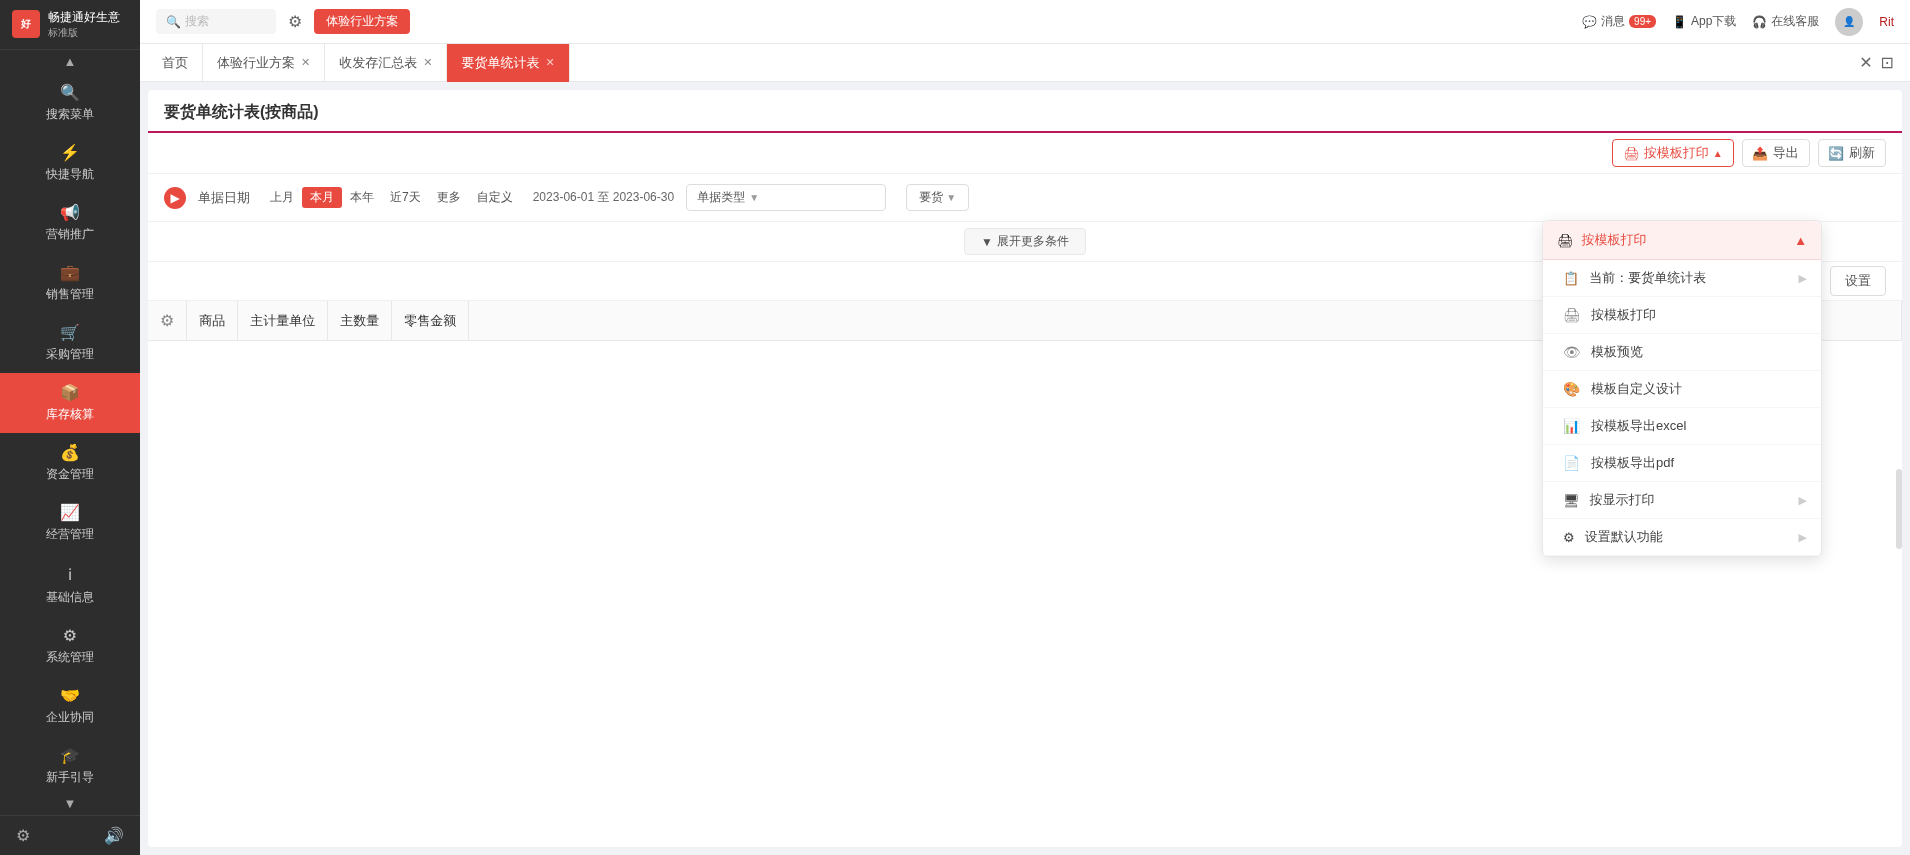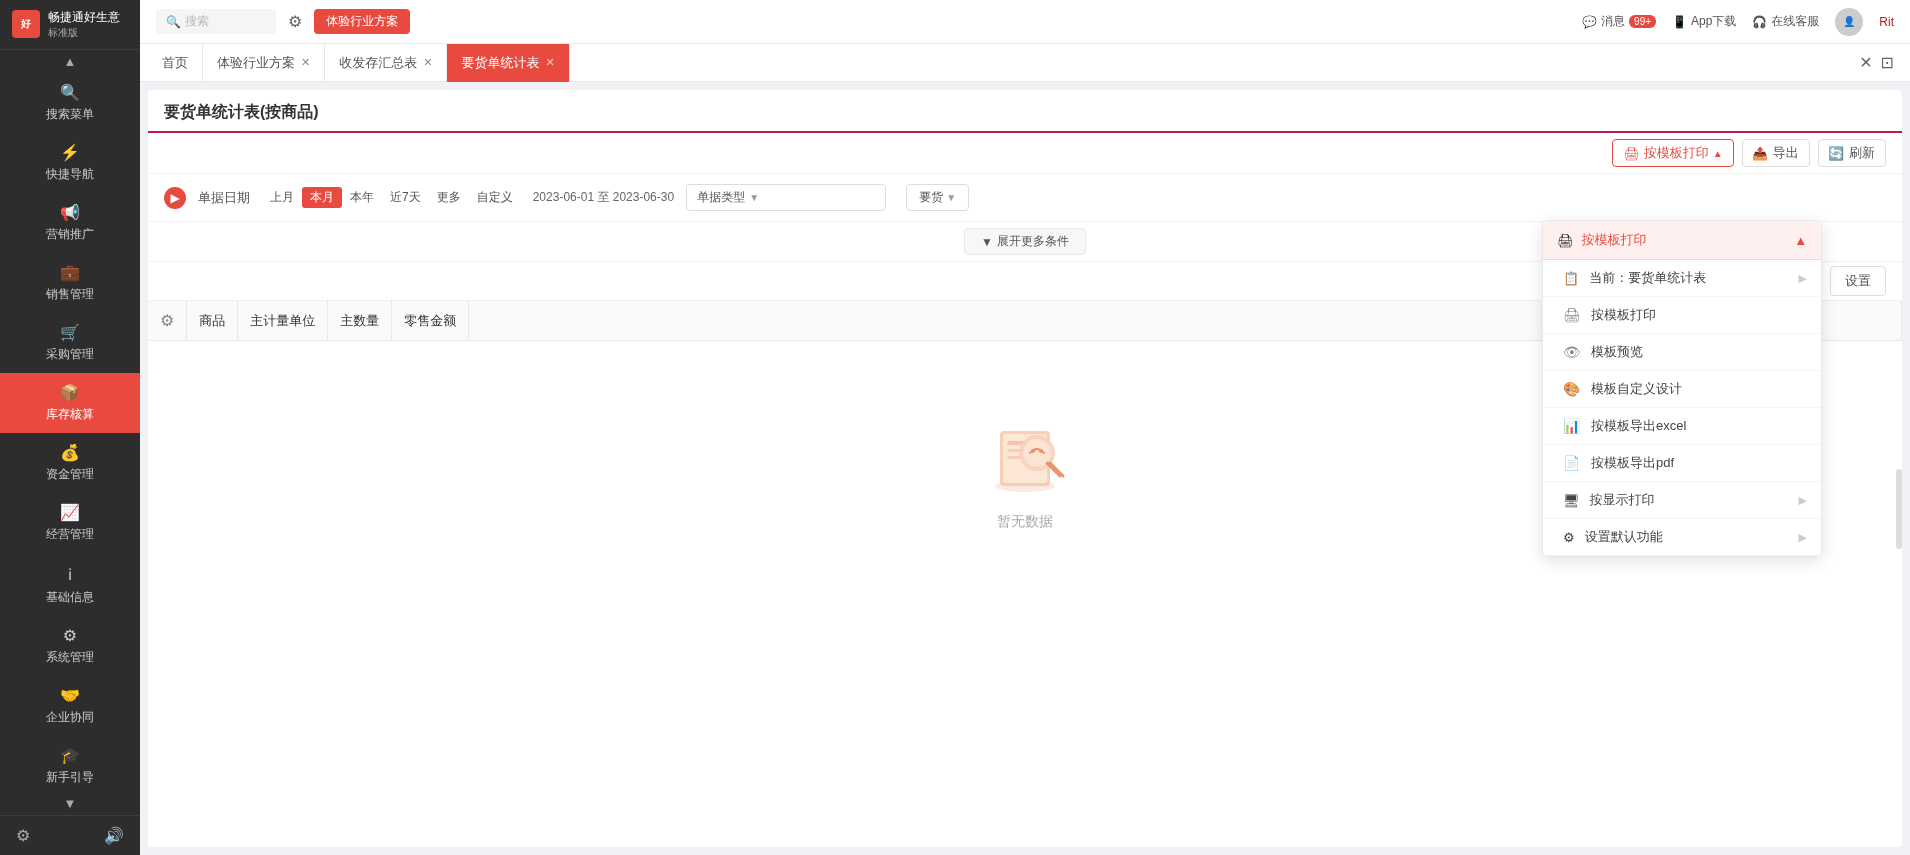--- a/index.html
+++ b/index.html
@@ -517,40 +517,20 @@
             <th>主计量单位</th>
             <th>主数量</th>
             <th>零售金额</th>
             <th style="width:100%;"></th>
           </tr>
         </thead>
         <tbody>
         </tbody>
       </table>
 
-      <div class="empty-state">
-        <div class="empty-icon">
-          <svg width="100" height="100" viewBox="0 0 100 100">
-            <ellipse cx="50" cy="85" rx="30" ry="6" fill="#f5d5c5" opacity="0.5"></ellipse>
-            <rect x="25" y="30" width="50" height="55" rx="4" fill="#f5c4a8" opacity="0.8"></rect>
-            <rect x="28" y="33" width="44" height="49" rx="3" fill="#fde8d8"></rect>
-            <rect x="32" y="40" width="36" height="4" rx="2" fill="#f5b49a" opacity="0.7"></rect>
-            <rect x="32" y="48" width="28" height="3" rx="2" fill="#f5b49a" opacity="0.5"></rect>
-            <rect x="32" y="55" width="32" height="3" rx="2" fill="#f5b49a" opacity="0.5"></rect>
-            <circle cx="62" cy="52" r="18" fill="#f9d0ba" opacity="0.9"></circle>
-            <circle cx="62" cy="52" r="14" fill="#fbe8d8" opacity="0.8"></circle>
-            <path d="M55 52 Q62 44 69 52" stroke="#e8956a" stroke-width="2" fill="none" stroke-linecap="round"></path>
-            <circle cx="58" cy="50" r="2" fill="#e8956a"></circle>
-            <circle cx="66" cy="50" r="2" fill="#e8956a"></circle>
-            <line x1="72" y1="62" x2="85" y2="75" stroke="#e8956a" stroke-width="3" stroke-linecap="round"></line>
-            <line x1="75" y1="62" x2="88" y2="75" stroke="#e8956a" stroke-width="3" stroke-linecap="round"></line>
-          </svg>
-        </div>
-        <span style="font-size:14px;color:#aaa;">暂无数据</span>
-      </div>
     </div>
 
     <div class="dropdown-overlay">
       <div class="dropdown-header">
         <div class="dropdown-header-left">
           <span>🖨</span>
           <span class="dropdown-header-title">按模板打印</span>
         </div>
         <span class="dropdown-header-arrow">▲</span>
       </div>

